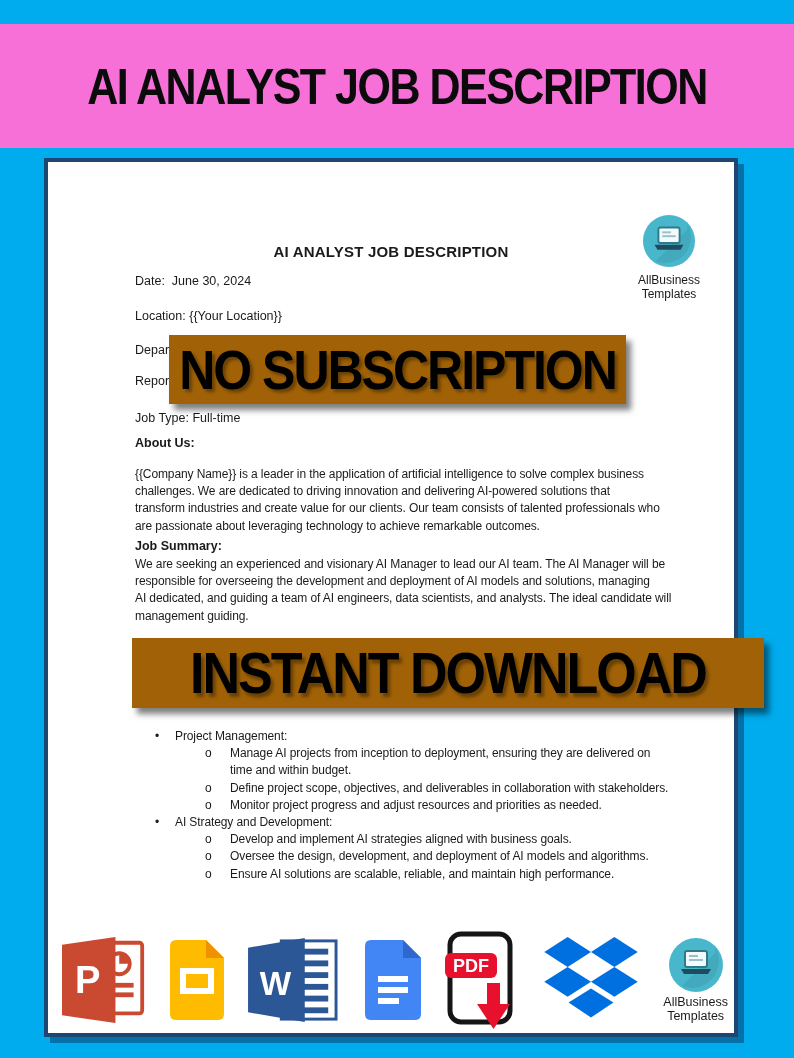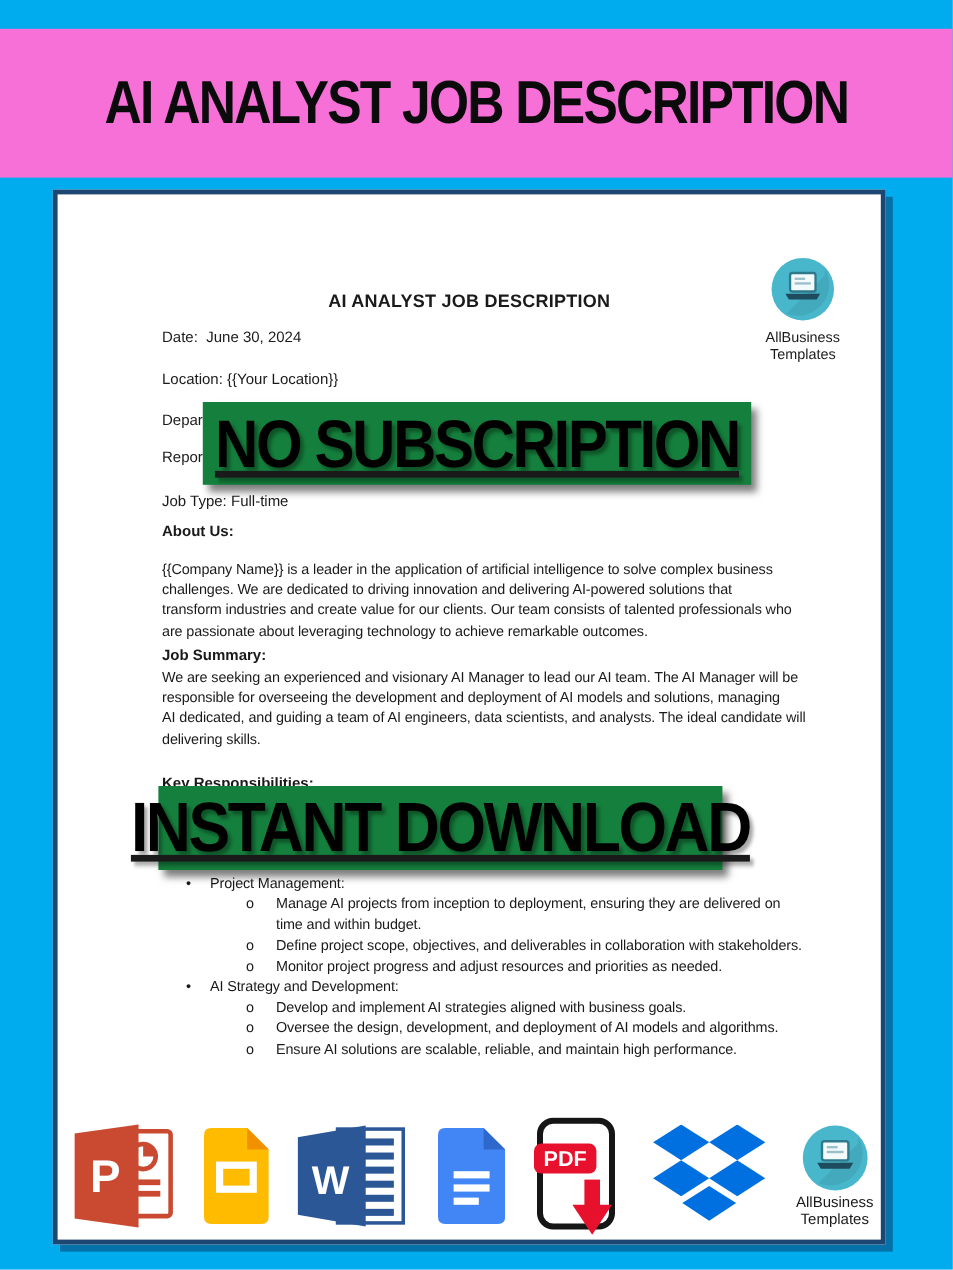--- a/index.html
+++ b/index.html
@@ -48,27 +48,27 @@
   .bullets { position:absolute; left:87px; top:566px; width:595px;
     font-size:12px; line-height:17.2px; letter-spacing:-0.1px; }
   .brow { position:relative; white-space:nowrap; }
   .b1 { padding-left:40px; }
   .b1 .mk { position:absolute; left:20px; }
   .b2 { padding-left:95px; }
   .b2 .mk { position:absolute; left:70px; }
   .cont { padding-left:95px; }
 
   
-  .banner { position:absolute; background:#15803d; display:flex; align-items:center;
-    justify-content:center; box-shadow:5px 6px 6px rgba(0,0,0,0.5); z-index:6;text-decoration:underline; }
+  .banner { position:absolute; background:#a16207; display:flex; align-items:center;
+    justify-content:center; box-shadow:5px 6px 6px rgba(0,0,0,0.5); z-index:6; }
   .banner span { font-weight:900; color:#000; white-space:nowrap; letter-spacing:-2px;
     transform:scaleY(1.12); text-shadow:3px 3px 3px rgba(0,0,0,0.35); }
   .banner.no-sub { left:121px; top:173px; width:457px; height:69px; }
   .banner.no-sub span { font-size:50px; }
-  .banner.instant { left:84px; top:493px; width:470px; height:70px; }
+  .banner.instant { left:84px; top:476px; width:632px; height:70px; }
   .banner.instant span { font-size:52px; }
 
   
   .icons { position:absolute; left:14px; top:766px; width:666px; height:104px;
     display:flex; justify-content:space-between; align-items:center; }
   .icon-tile { display:flex; flex-direction:column; align-items:center; }
   .abt-text { font-size:12.5px; line-height:14px; color:#111; text-align:center; margin-top:2px; }
 </style>
 </head>
 <body>
@@ -110,21 +110,21 @@
       <div>challenges. We are dedicated to driving innovation and delivering AI-powered solutions that</div>
       <div>transform industries and create value for our clients. Our team consists of talented professionals who</div>
       <div>are passionate about leveraging technology to achieve remarkable outcomes.</div>
     </div>
 
     <div class="sec-h h-summary">Job Summary:</div>
     <div class="para p-summary">
       <div>We are seeking an experienced and visionary AI Manager to lead our AI team. The AI Manager will be</div>
       <div>responsible for overseeing the development and deployment of AI models and solutions, managing</div>
       <div>AI dedicated, and guiding a team of AI engineers, data scientists, and analysts. The ideal candidate will</div>
-      <div>delivering skills.</div>
+      <div>management guiding.</div>
     </div>
 
     <div class="sec-h h-resp">Key Responsibilities:</div>
     <div class="bullets">
       <div class="brow b1"><span class="mk">•</span><span>Project Management:</span></div>
       <div class="brow b2"><span class="mk">o</span><span>Manage AI projects from inception to deployment, ensuring they are delivered on</span></div>
       <div class="brow cont"><span>time and within budget.</span></div>
       <div class="brow b2"><span class="mk">o</span><span>Define project scope, objectives, and deliverables in collaboration with stakeholders.</span></div>
       <div class="brow b2"><span class="mk">o</span><span>Monitor project progress and adjust resources and priorities as needed.</span></div>
       <div class="brow b1"><span class="mk">•</span><span>AI Strategy and Development:</span></div>

